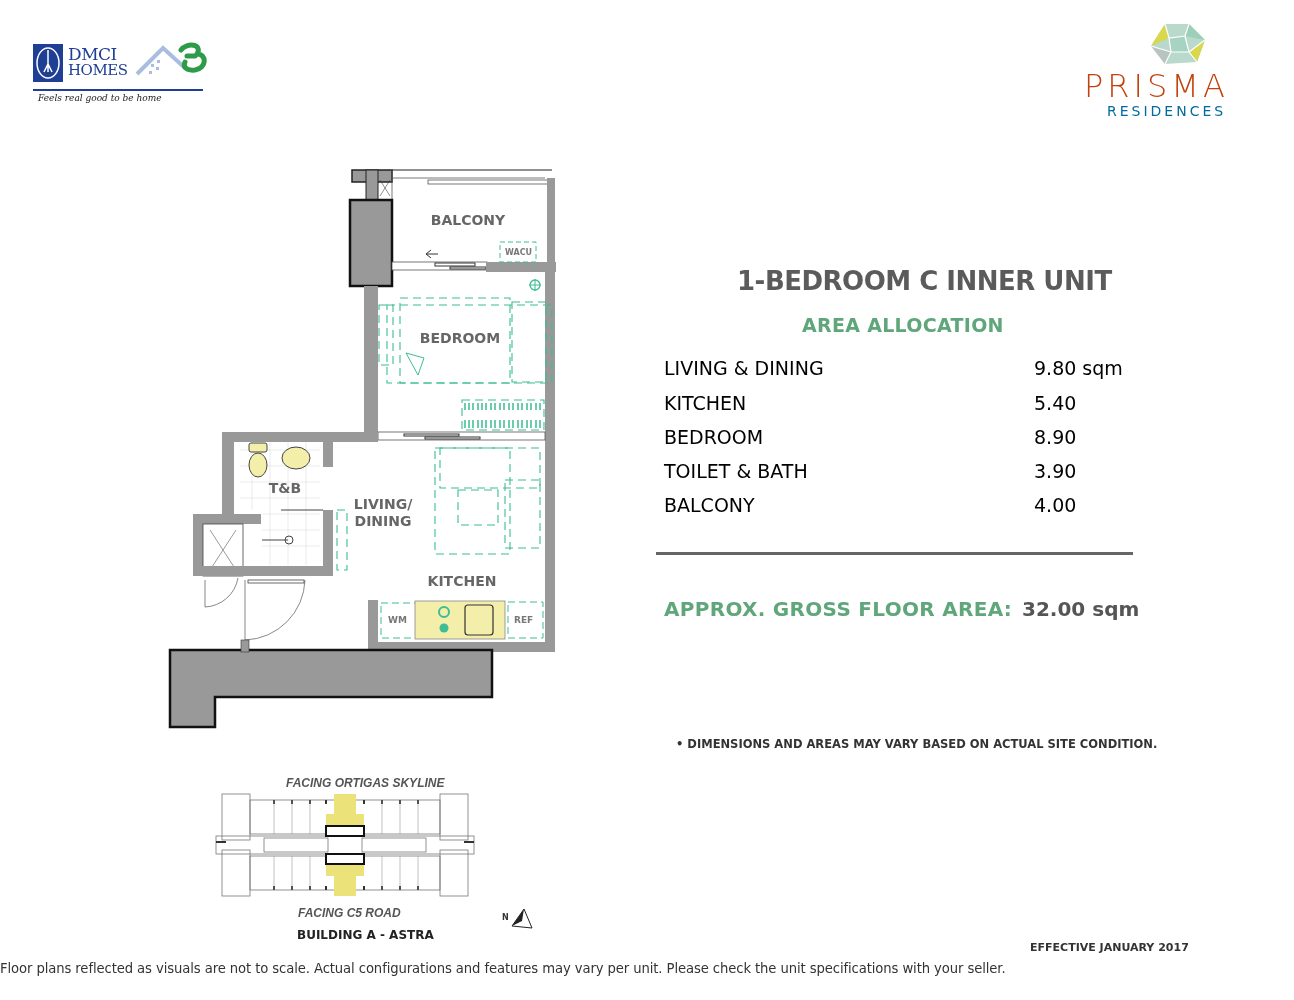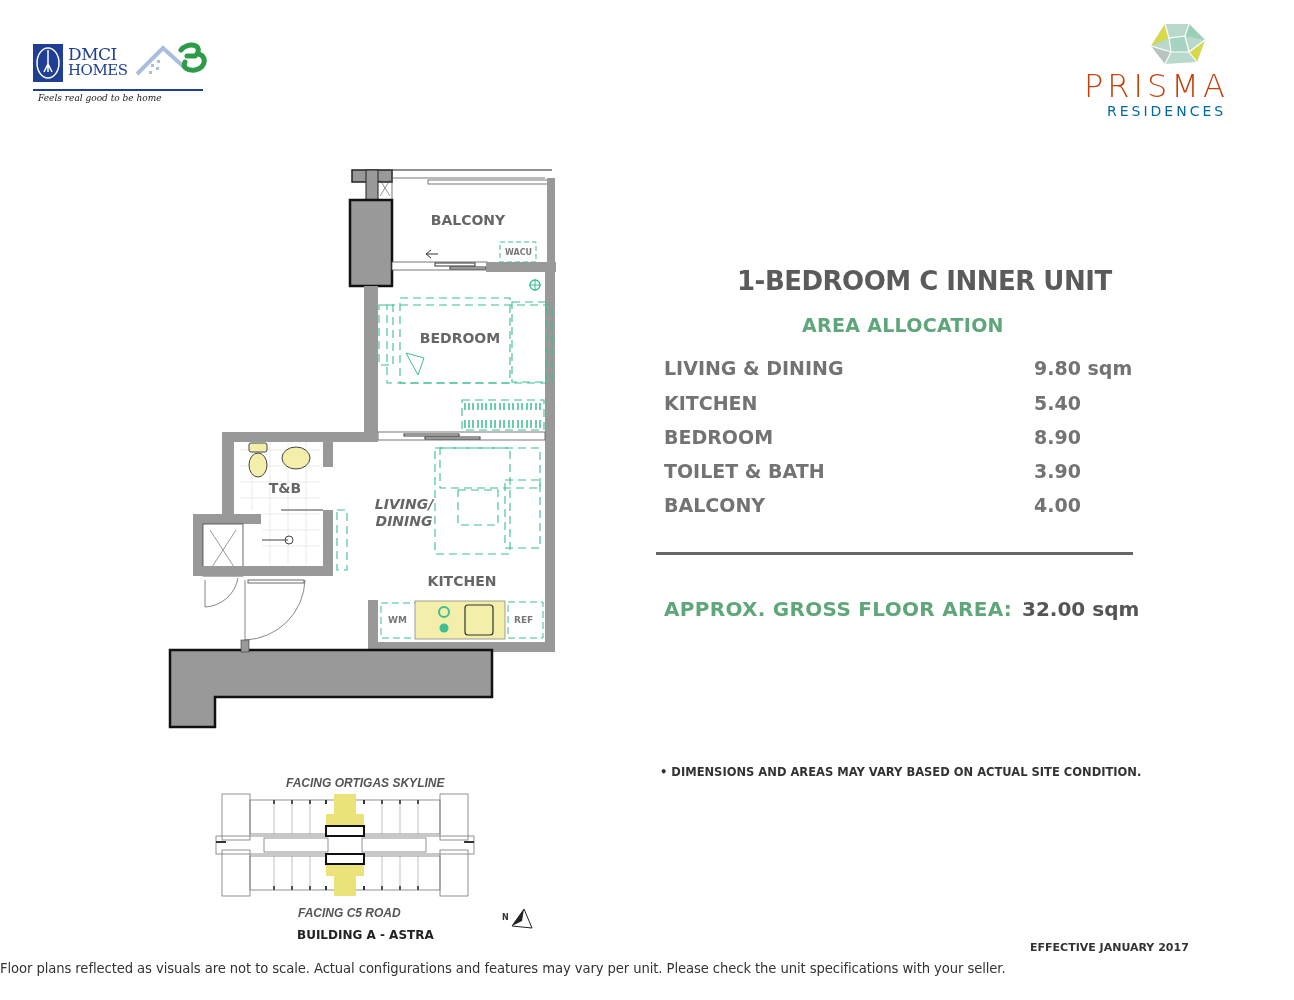--- a/index.html
+++ b/index.html
@@ -13,28 +13,28 @@
   .dmci-rule { left: 3px; top: 51px; width: 170px; height: 2px; background: #1f3f94; }
   .dmci-tag { left: 8px; top: 55px; font-family: "DejaVu Serif", serif; font-style: italic; font-size: 9px; color: #222; }
 
   
   .prisma-name { left: 1084px; top: 68px; font-family: "DejaVu Sans", sans-serif; font-size: 32px; letter-spacing: 4px; color: #c2410c; font-weight: 300; line-height: 36px; }
   .prisma-sub { left: 1107px; top: 103px; font-size: 14px; letter-spacing: 3px; color: #0369a1; line-height: 16px; }
 
   
   .unit-title { left: 737px; top: 266px; font-size: 26px; font-weight: bold; color: #5b5b5b; letter-spacing: -0.5px; }
   .area-head { left: 802px; top: 314px; font-size: 19px; font-weight: bold; color: #5fa77a; letter-spacing: 0.3px; }
-  .area-row { left: 664px; width: 470px; height: 30px; font-size: 19px; font-weight: bold; color: #737373; }
+  .area-row { left: 664px; width: 470px; height: 30px; font-size: 19px; font-weight: normal; color: #000000; }
   .area-row .lbl { position: absolute; left: 0; top: 0; }
   .area-row .val { position: absolute; left: 370px; top: 0; }
   .divider { left: 656px; top: 552px; width: 477px; height: 3px; background: #666; }
   .gfa-label { left: 664px; top: 597px; font-size: 20px; font-weight: bold; color: #5fa77a; letter-spacing: 0.3px; }
   .gfa-value { left: 1022px; top: 597px; font-size: 20px; font-weight: bold; color: #555; }
 
-  .notes { left: 660px; top: 737px; font-size: 11.5px; font-weight: bold; color: #333; line-height: 15.5px; margin-top: 28px; }
+  .notes { left: 676px; top: 737px; font-size: 11.5px; font-weight: bold; color: #333; line-height: 15.5px; }
   .notes div::before { content: "\2022  "; white-space: pre; }
 
   .effective { left: 1030px; top: 941px; font-size: 11px; font-weight: bold; color: #333; }
   .disclaimer { left: 0; top: 961px; width: 1294px; text-align: left; font-size: 13.2px; color: #333; letter-spacing: -0.1px; }
 
   
   .kp-label { font-family: Liberation Sans, sans-serif; font-style: italic; font-size: 12px; color: #555; font-weight: bold; }
   .bldg { left: 254px; top: 928px; font-size: 12px; font-weight: bold; color: #222; margin-left: 43px; }
 
   
@@ -168,21 +168,21 @@
   </g>
 
   <path d="M170 650 L492 650 L492 697 L215 697 L215 727 L170 727 Z" fill="#999" stroke="#111" stroke-width="2.5"></path>
   <rect x="241" y="640" width="8" height="12" fill="#999" stroke="#333" stroke-width="0.6"></rect>
 </svg>
 
 <div class="abs room" style="left:423px;top:212px;width:90px;">BALCONY</div>
 <div class="abs small-lbl" style="left:505px;top:248px;font-size:8px;">WACU</div>
 <div class="abs room" style="left:410px;top:330px;width:100px;">BEDROOM</div>
 <div class="abs room" style="left:263px;top:480px;width:44px;">T&amp;B</div>
-<div class="abs room" style="left:366px;top:496px;width:76px;line-height:17px;font-style:italic;">
+<div class="abs room" style="left:345px;top:496px;width:76px;line-height:17px;">
   <div>LIVING/</div>
   <div>DINING</div>
 </div>
 <div class="abs room" style="left:420px;top:573px;width:84px;">KITCHEN</div>
 <div class="abs small-lbl" style="left:388px;top:615px;">WM</div>
 <div class="abs small-lbl" style="left:514px;top:615px;">REF</div>
 
 <div class="abs unit-title">1-BEDROOM C INNER UNIT</div>
 <div class="abs area-head">AREA ALLOCATION</div>
 

